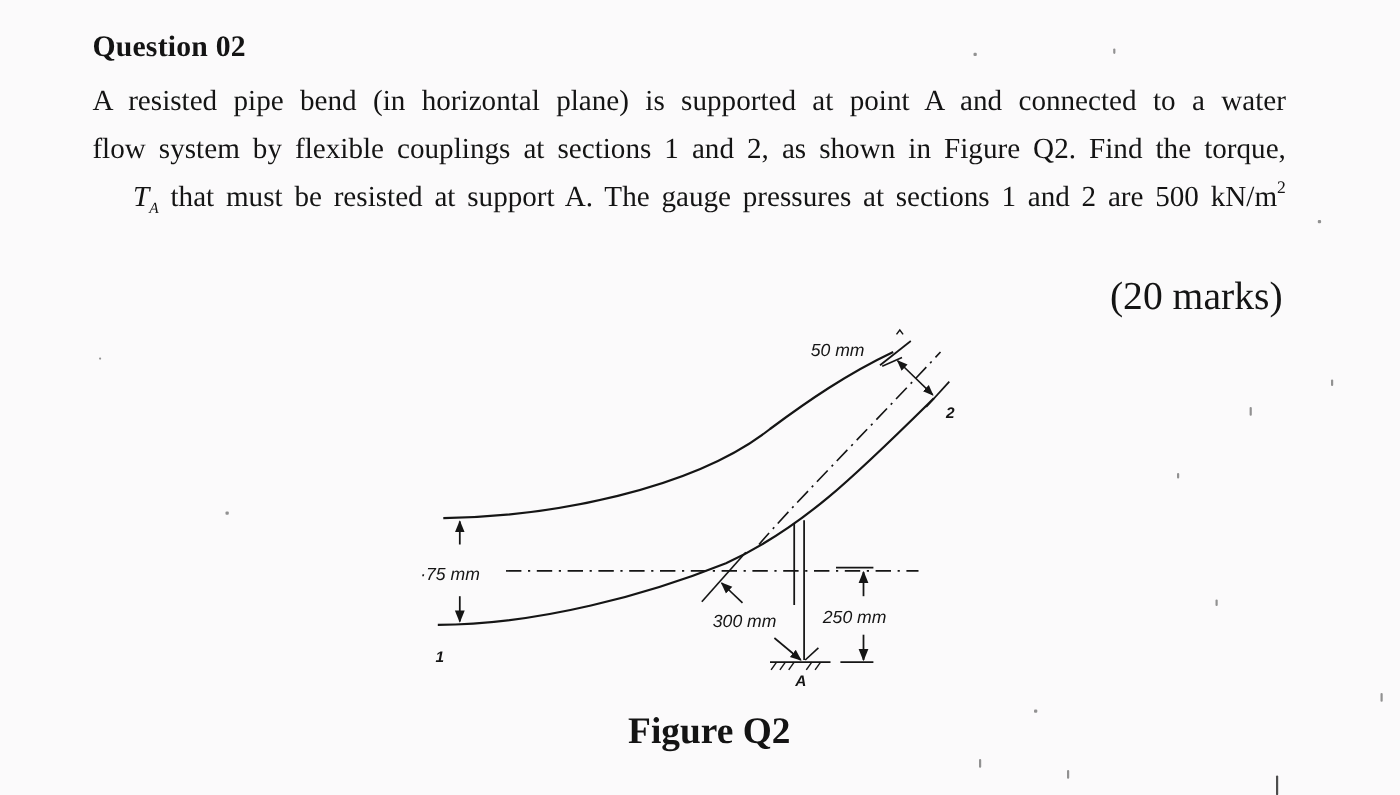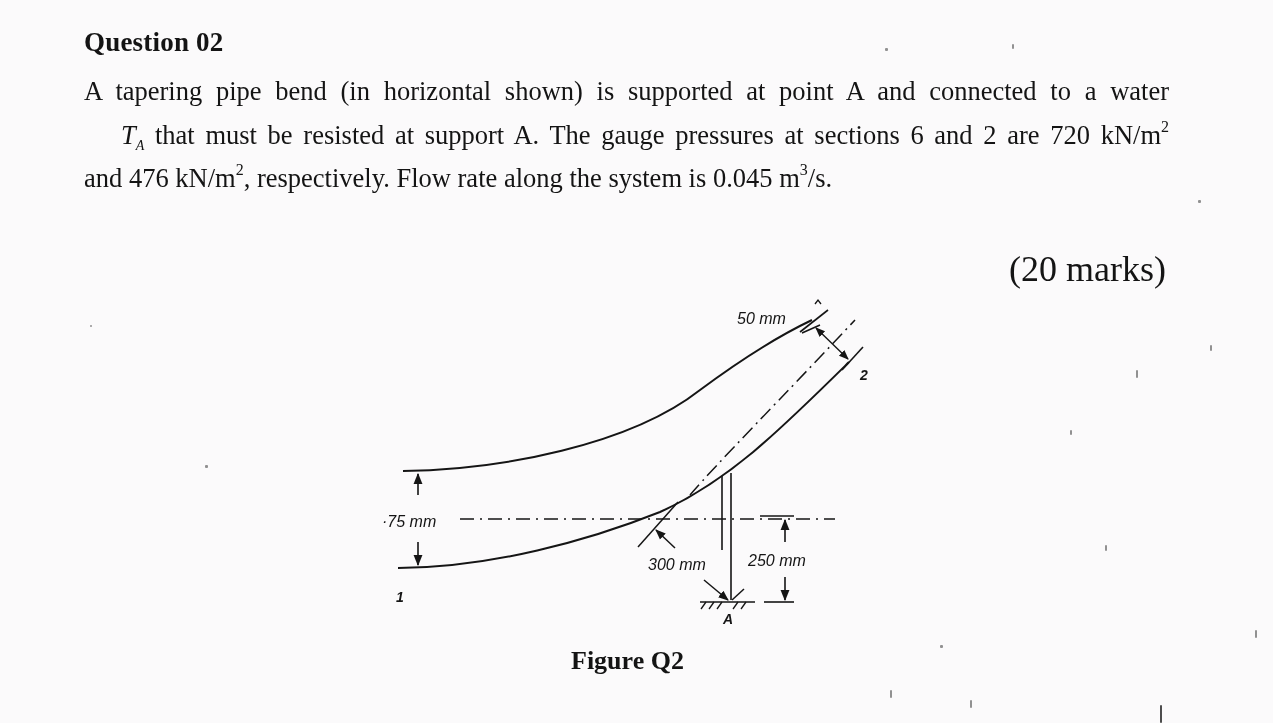--- a/index.html
+++ b/index.html
@@ -89,41 +89,41 @@
     .fig-label-bold {
       font-family: "Liberation Sans", "DejaVu Sans", sans-serif;
       font-size: 14px;
       font-weight: bold;
       fill: #151515;
     }
     .caption {
       position: absolute;
       left: 571px;
       top: 646px;
-      font-size: 26px;
+      font-size: 34px;
       font-weight: bold;
     }
     .speck {
       position: absolute;
       background: #3a3a3a;
       border-radius: 1px;
       opacity: 0.55;
     }
   </style>
 </head>
 <body>
 
 <div class="page">
 
   <div class="q-title">Question 02</div>
 
   <div class="q-body">
-    <span class="line">A tapering pipe bend (in horizontal shown) is supported at point A and connected to a water</span>
-    <span class="line"><span class="ta"><span>T</span><sub>A</sub></span><span> that must be resisted at support A.  The gauge pressures at sections 6 and 2 are 720 kN/m</span><sup>2</sup></span>
-    <span class="line last"><span>and 476 kN/m</span><sup>2</sup><span>, respectively. Flow rate along the system is 0.045 m</span><sup>3</sup><span>/s.</span></span>
+    <span class="line">A resisted pipe bend (in horizontal plane) is supported at point A and connected to a water</span>
+    <span class="line">flow system by flexible couplings at sections 1 and 2, as shown in Figure Q2. Find the torque,</span>
+    <span class="line"><span class="ta"><span>T</span><sub>A</sub></span><span> that must be resisted at support A.  The gauge pressures at sections 1 and 2 are 500 kN/m</span><sup>2</sup></span>
   </div>
 
   <div class="marks">(20 marks)</div>
 
   <div class="figure">
     <svg viewBox="0 0 520 360" xmlns="http://www.w3.org/2000/svg">
       <defs>
         <marker id="ah" viewBox="0 0 10 10" refX="9" refY="5" markerWidth="7" markerHeight="7" orient="auto-start-reverse">
           <path d="M0,1 L10,5 L0,9 z" fill="#151515"></path>
         </marker>

